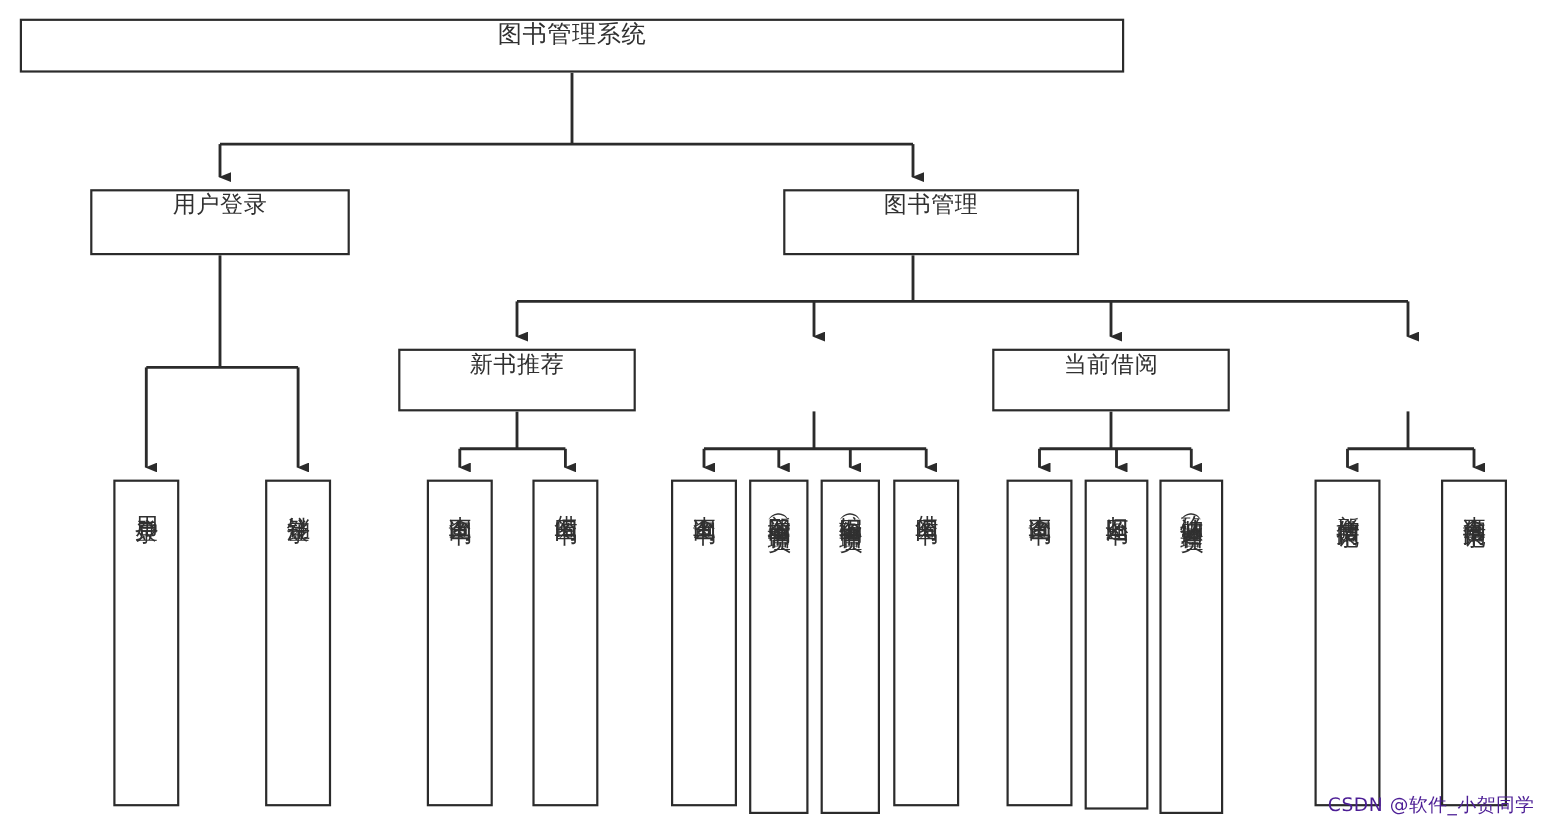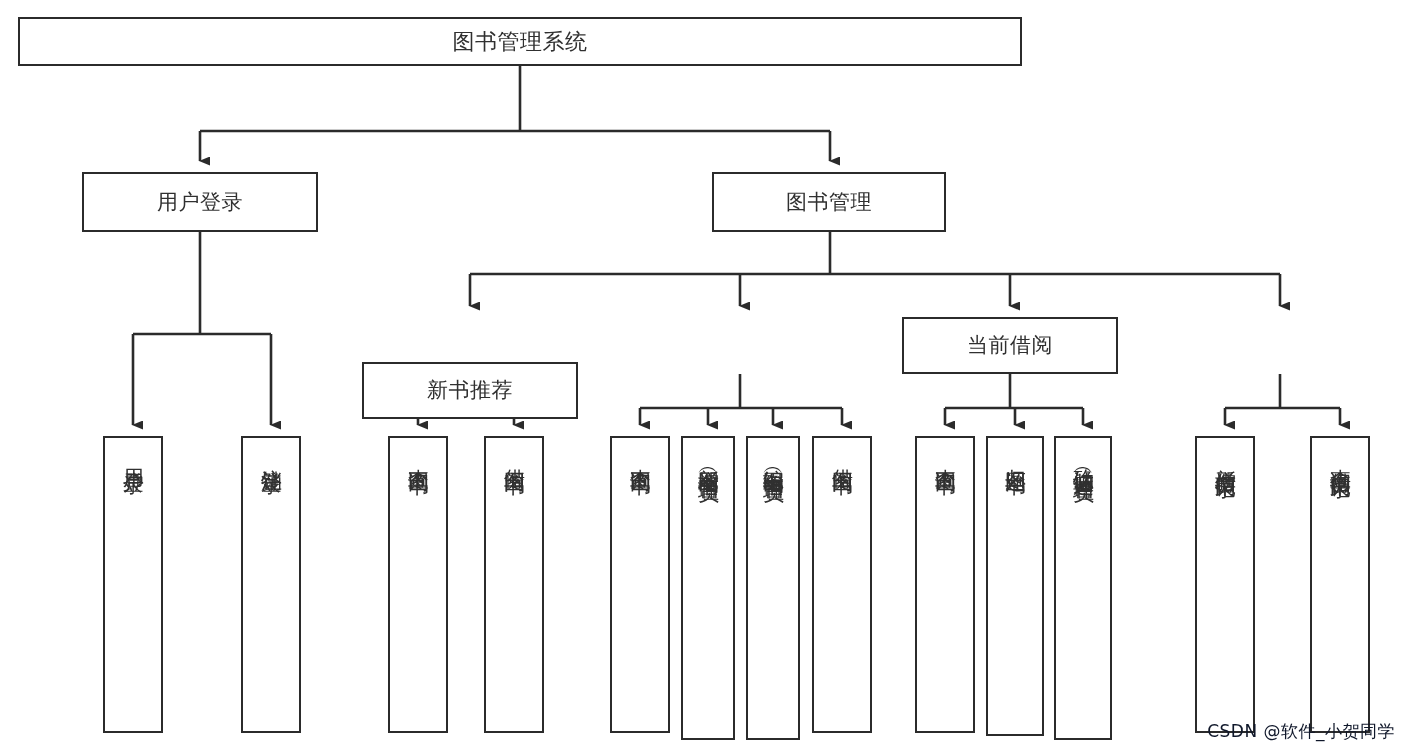--- a/index.html
+++ b/index.html
@@ -24,21 +24,20 @@
     top: 0;
     width: 1405px;
     height: 747px;
   }
   .node {
     position: absolute;
     box-sizing: border-box;
     background: #ffffff;
     border: 2px solid #2b2b2b;
     display: flex;
-    align-items: center;
     justify-content: center;
     color: #2a2a2a;
     z-index: 2;
   }
   .node-label {
     display: block;
     text-align: center;
     line-height: 1.18;
     white-space: pre;
     color: #303030;
@@ -59,21 +58,21 @@
     text-orientation: upright;
     font-size: 21px;
     letter-spacing: 2px;
     line-height: 1;
   }
   .watermark {
     position: absolute;
     right: 10px;
     bottom: 4px;
     font-size: 17px;
-    color: #0f172a;
+    color: #4c1d95;
     letter-spacing: 0.5px;
     z-index: 5;
     white-space: nowrap;
     pointer-events: none;
     text-align: center;
   }
 </style>
 </head>
 <body>
 
@@ -130,25 +129,25 @@
   </svg>
 
   <div class="node horiz root" style="left:18px; top:17px; width:1004px; height:49px;">
     <span class="node-label">图书管理系统</span>
   </div>
 
   <div class="node horiz" style="left:82px; top:172px; width:236px; height:60px;">
     <span class="node-label">用户登录</span>
   </div>
 
-  <div class="node horiz" style="left:712px; top:172px; width:234px; height:60px;">
+  <div class="node horiz" style="left:712px; top:172px; width:269px; height:60px;">
     <span class="node-label">图书管理</span>
   </div>
 
-  <div class="node horiz" style="left:362px; top:317px; width:216px; height:57px;margin-top:45px;">
+  <div class="node horiz" style="left:362px; top:317px; width:216px; height:57px;">
     <span class="node-label">新书推荐</span>
   </div>
 
 
   <div class="node horiz" style="left:902px; top:317px; width:216px; height:57px;">
     <span class="node-label">当前借阅</span>
   </div>
 
 
   <div class="node vert" style="left:103px; top:436px; width:60px; height:297px;">

